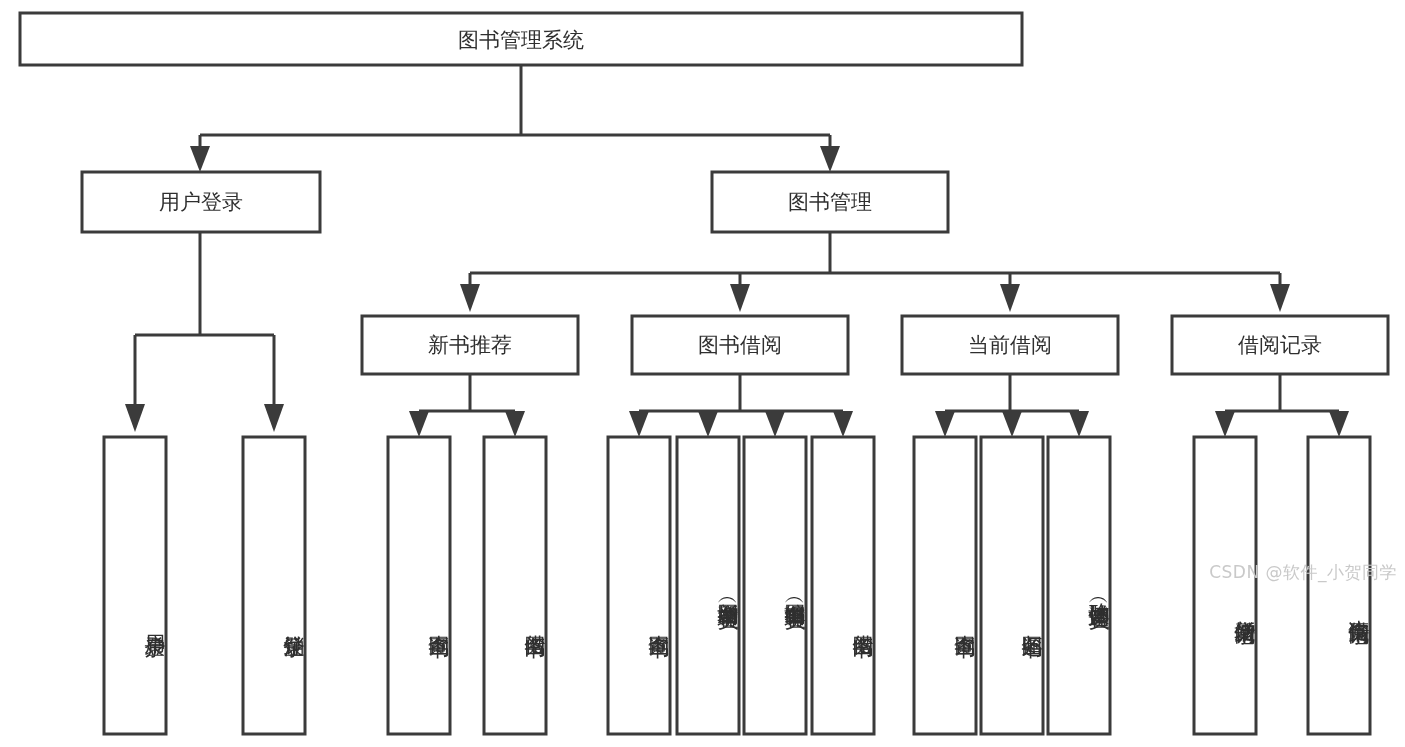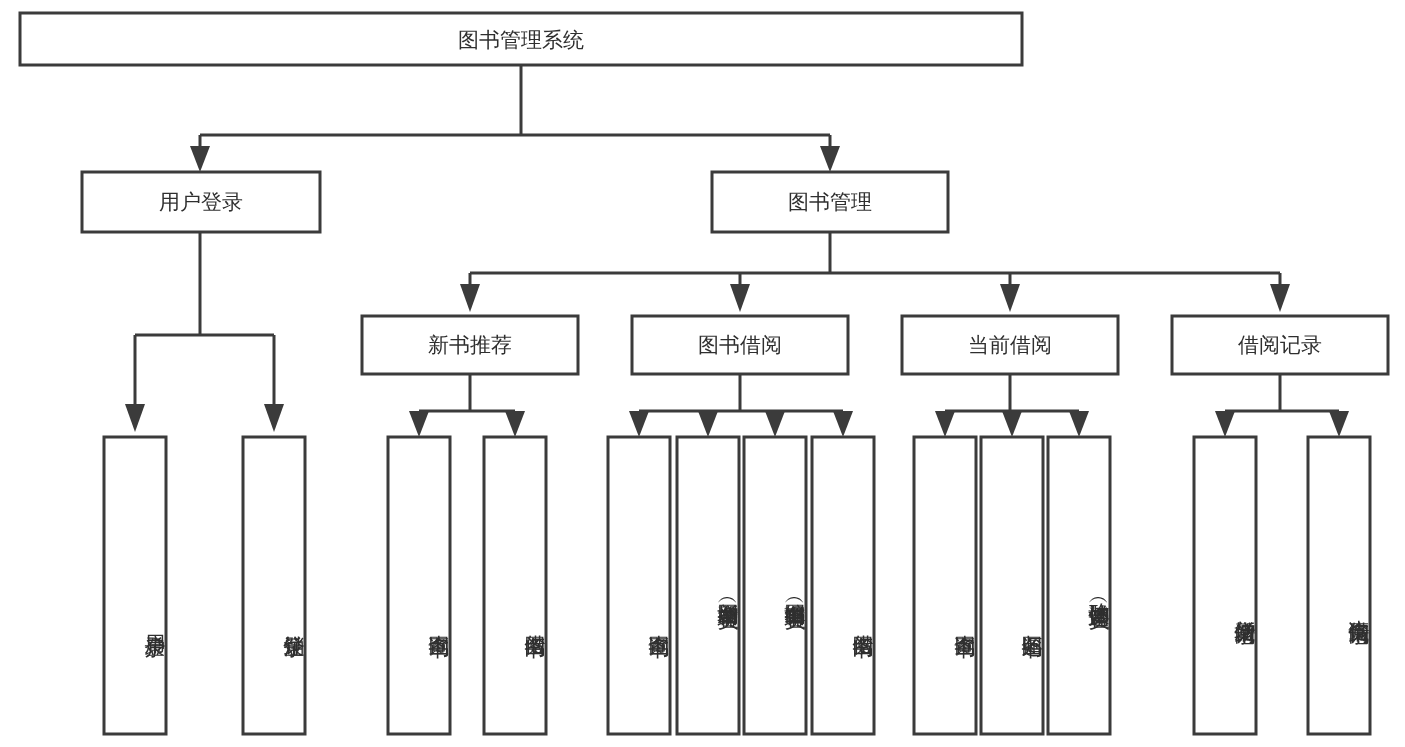--- a/index.html
+++ b/index.html
@@ -191,14 +191,15 @@
   <div class="leaf-label" style="left:744px; top:447px; width:62px; height:287px;">编辑图书（管理员）</div>
   <div class="leaf-label" style="left:812px; top:505px; width:62px; height:229px;">借阅图书</div>
 
   <div class="leaf-label" style="left:914px; top:505px; width:62px; height:229px;">查询图书</div>
   <div class="leaf-label" style="left:981px; top:505px; width:62px; height:229px;">归还图书</div>
   <div class="leaf-label" style="left:1048px; top:447px; width:62px; height:287px;">确认归还（管理员）</div>
 
   <div class="leaf-label" style="left:1194px; top:478px; width:62px; height:256px;">新增借阅记录</div>
   <div class="leaf-label" style="left:1308px; top:478px; width:62px; height:256px;">查询借阅记录</div>
 
+  <div class="watermark">CSDN @软件_小贺同学</div>
 
 </div>
 
 </body></html>

